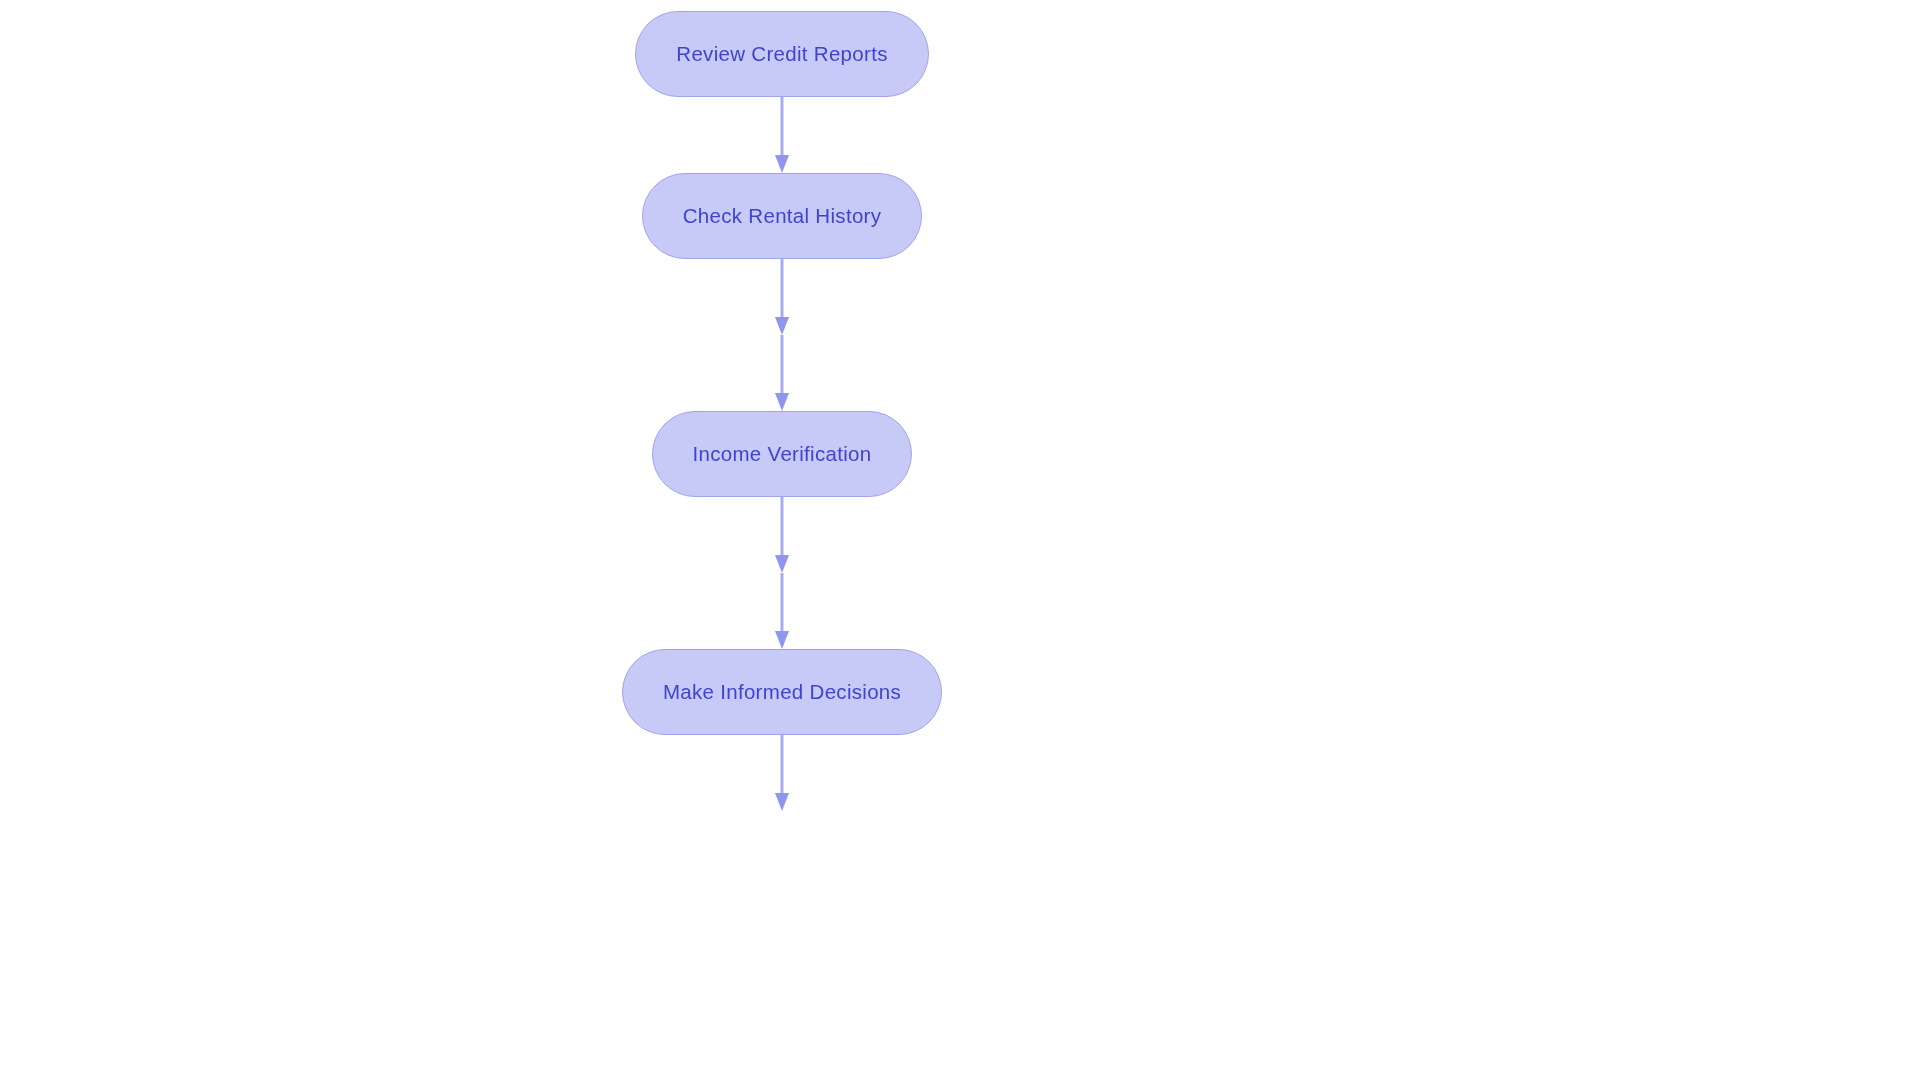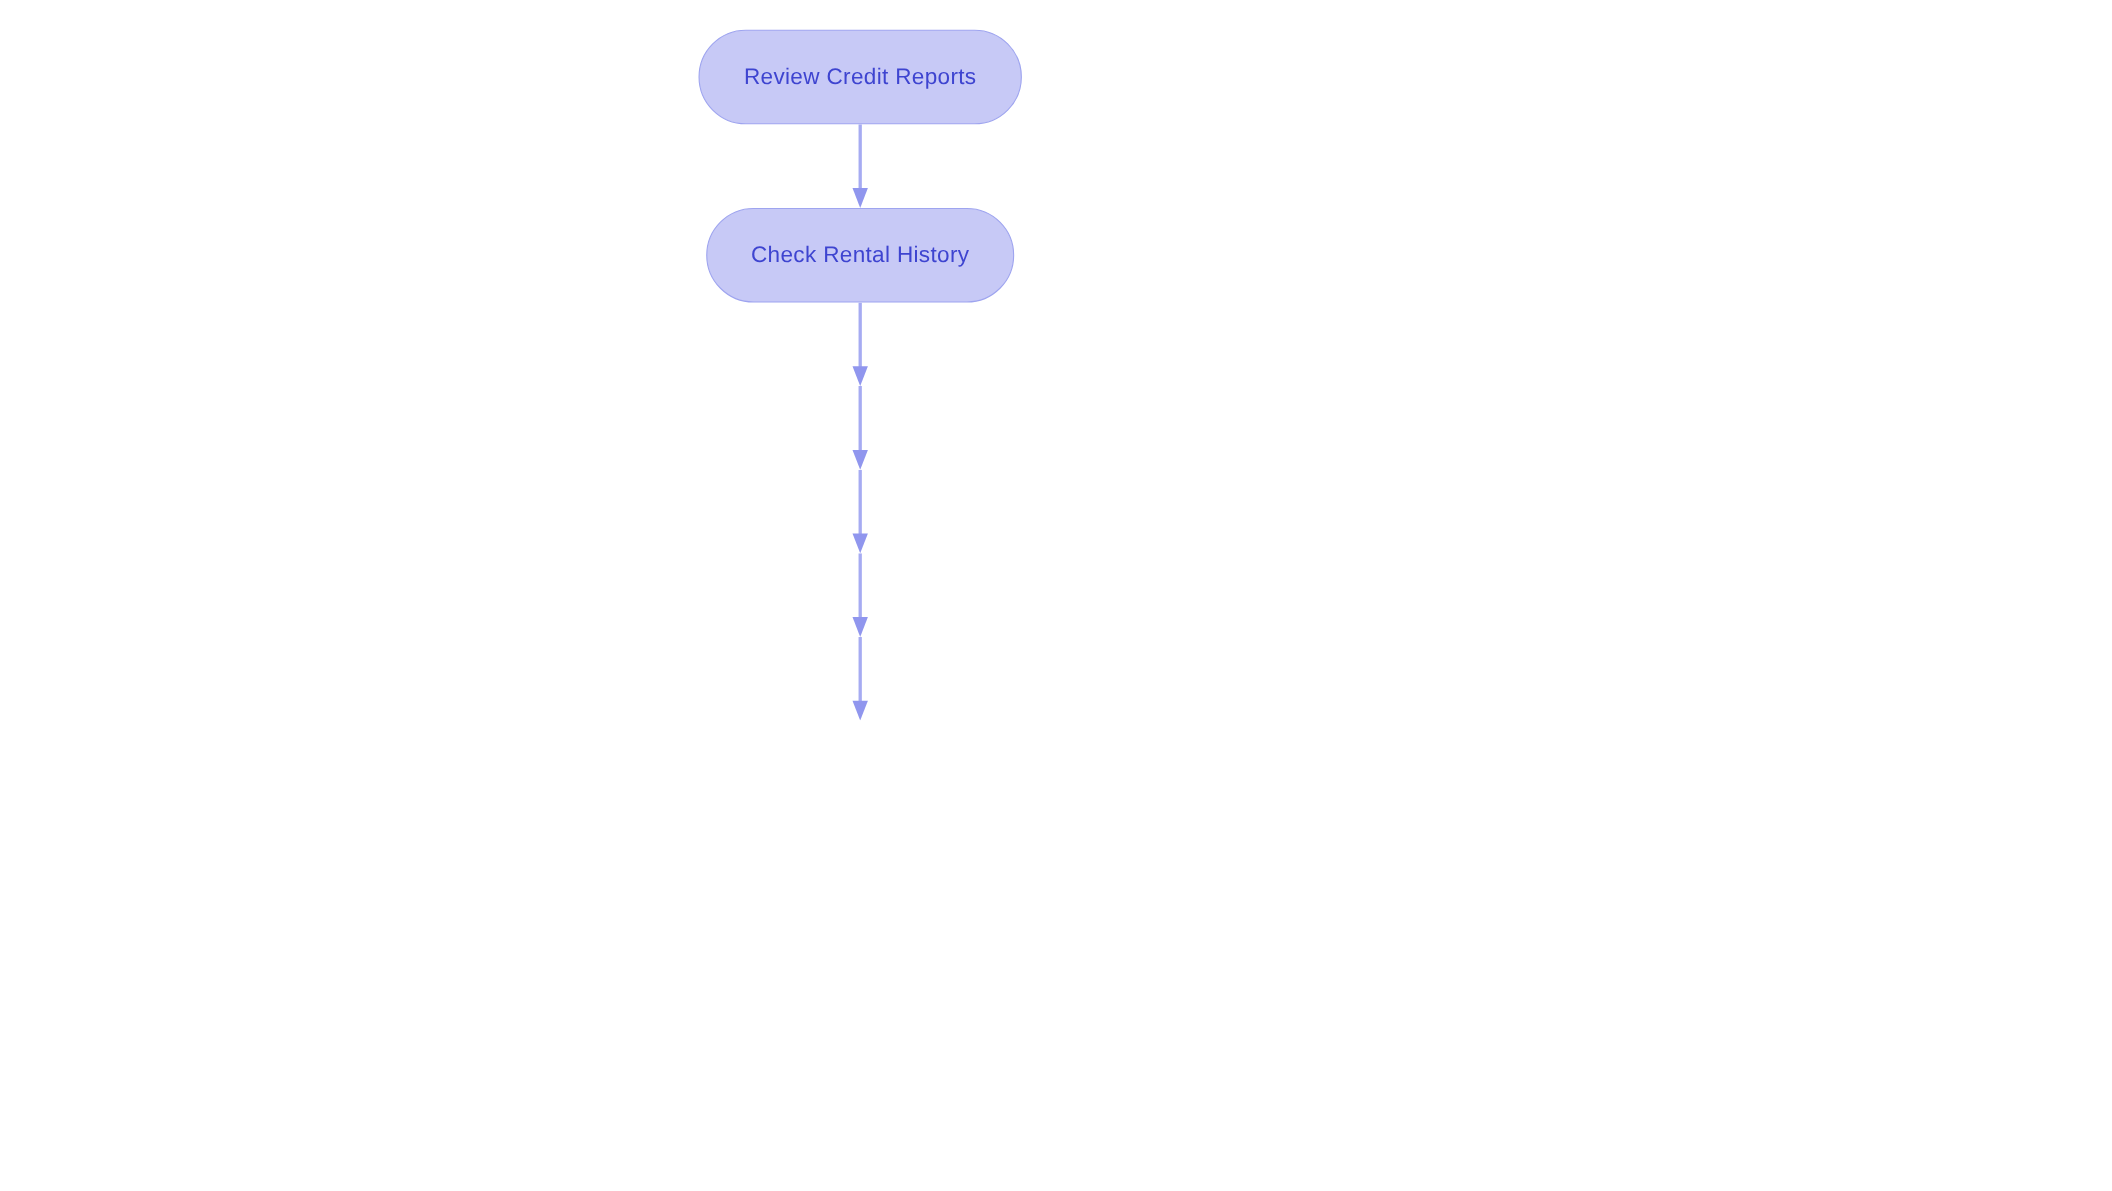--- a/index.html
+++ b/index.html
@@ -9,21 +9,21 @@
   }
   .canvas {
     position: relative;
     width: 1564px;
     height: 1083px;
     background: #ffffff;
     overflow: hidden;
     display: flex;
     flex-direction: column;
     align-items: center;
-    padding-top: 27px;
+    padding-top: 11px;
     box-sizing: border-box;
     font-family: "Liberation Sans", "DejaVu Sans", sans-serif;
   }
   .node {
     height: 86px;
     box-sizing: border-box;
     border-radius: 43px;
     background: var(--node-fill, #c7c9f6);
     border: 1.5px solid var(--node-border, #9ea4ef);
     display: flex;
@@ -83,36 +83,42 @@
   </div>
 
 
   <div class="connector">
     <svg viewBox="0 0 18 76">
       <line x1="9" y1="0" x2="9" y2="59"></line>
       <polygon points="2,58 16,58 9,76"></polygon>
     </svg>
   </div>
 
+  <div class="node">
+    <span>Income Verification</span>
+  </div>
 
   <div class="connector">
     <svg viewBox="0 0 18 76">
       <line x1="9" y1="0" x2="9" y2="59"></line>
       <polygon points="2,58 16,58 9,76"></polygon>
     </svg>
   </div>
 
 
   <div class="connector">
     <svg viewBox="0 0 18 76">
       <line x1="9" y1="0" x2="9" y2="59"></line>
       <polygon points="2,58 16,58 9,76"></polygon>
     </svg>
   </div>
 
+  <div class="node">
+    <span>Make Informed Decisions</span>
+  </div>
 
   <div class="connector">
     <svg viewBox="0 0 18 76">
       <line x1="9" y1="0" x2="9" y2="59"></line>
       <polygon points="2,58 16,58 9,76"></polygon>
     </svg>
   </div>
 
 
 </div>

